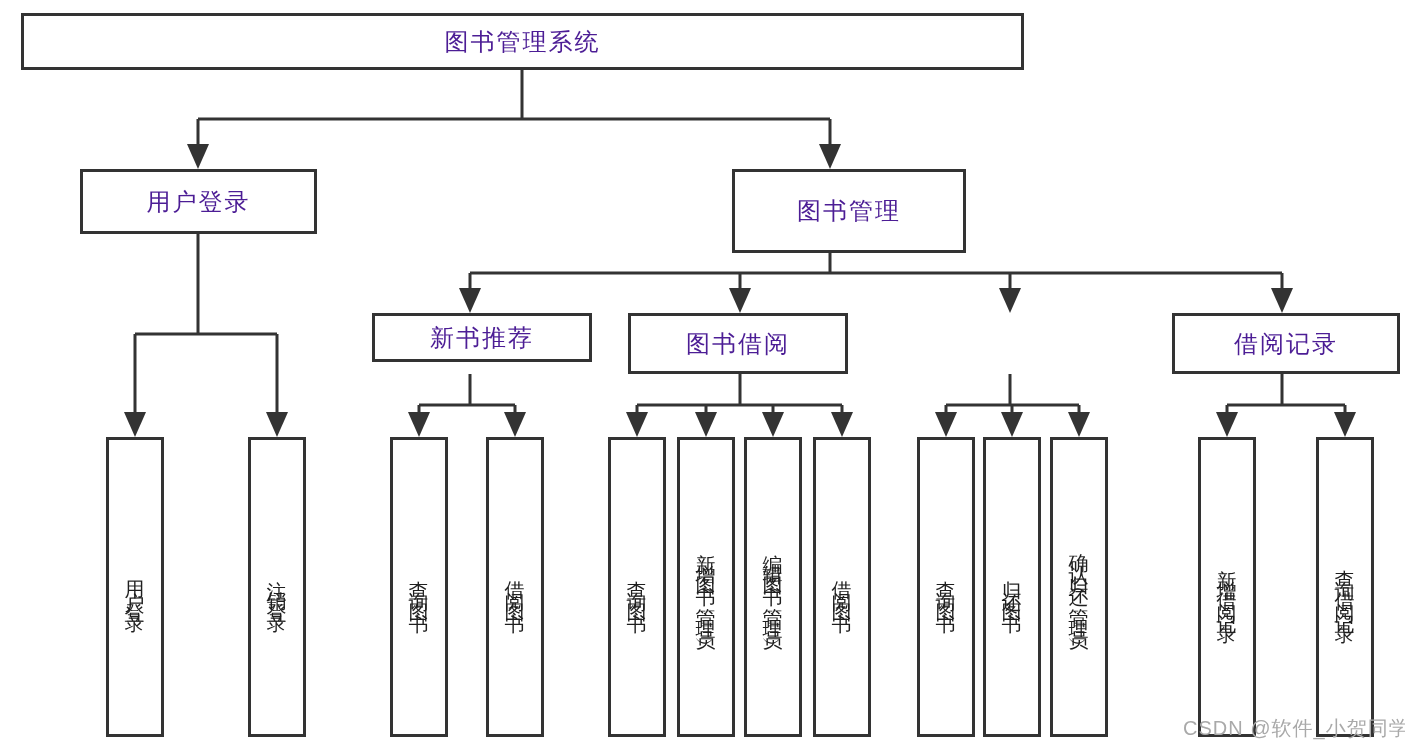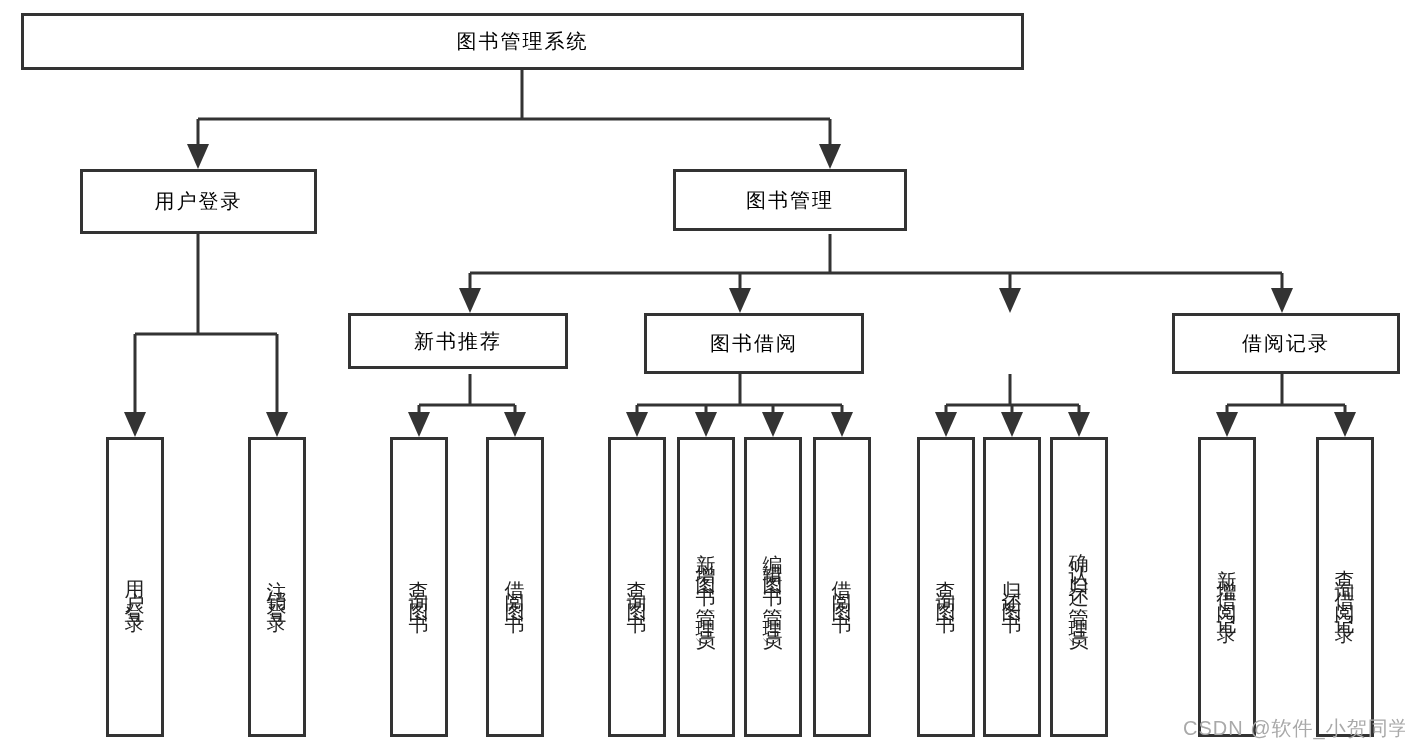--- a/index.html
+++ b/index.html
@@ -20,22 +20,22 @@
     position: absolute;
     box-sizing: border-box;
     background: #ffffff;
     border: 3px solid #333333;
     display: flex;
     align-items: center;
     justify-content: center;
     z-index: 2;
   }
   .node-h .label {
-    font-size: 20px;
-    color: #000000;
+    font-size: 24px;
+    color: #4c1d95;
     letter-spacing: 2px;
     white-space: nowrap;
   }
   .node-v {
     position: absolute;
     box-sizing: border-box;
     top: 437px;
     width: 58px;
     height: 300px;
     background: #ffffff;
@@ -128,28 +128,28 @@
     </g>
   </svg>
 
   <div class="node-h" style="left:21px;top:13px;width:1003px;height:57px">
     <span class="label">图书管理系统</span>
   </div>
 
   <div class="node-h" style="left:80px;top:169px;width:237px;height:65px">
     <span class="label">用户登录</span>
   </div>
-  <div class="node-h" style="left:673px;top:169px;width:234px;height:62px">
+  <div class="node-h" style="left:732px;top:169px;width:234px;height:84px">
     <span class="label">图书管理</span>
   </div>
 
-  <div class="node-h" style="left:348px;top:313px;width:220px;height:56px">
+  <div class="node-h" style="left:372px;top:313px;width:220px;height:49px">
     <span class="label">新书推荐</span>
   </div>
-  <div class="node-h" style="left:644px;top:313px;width:220px;height:61px">
+  <div class="node-h" style="left:628px;top:313px;width:220px;height:61px">
     <span class="label">图书借阅</span>
   </div>
   <div class="node-h" style="left:1172px;top:313px;width:228px;height:61px">
     <span class="label">借阅记录</span>
   </div>
 
   <div class="node-v" style="left:106px">
     <span class="vlabel">用户登录</span>
   </div>
   <div class="node-v" style="left:248px">

